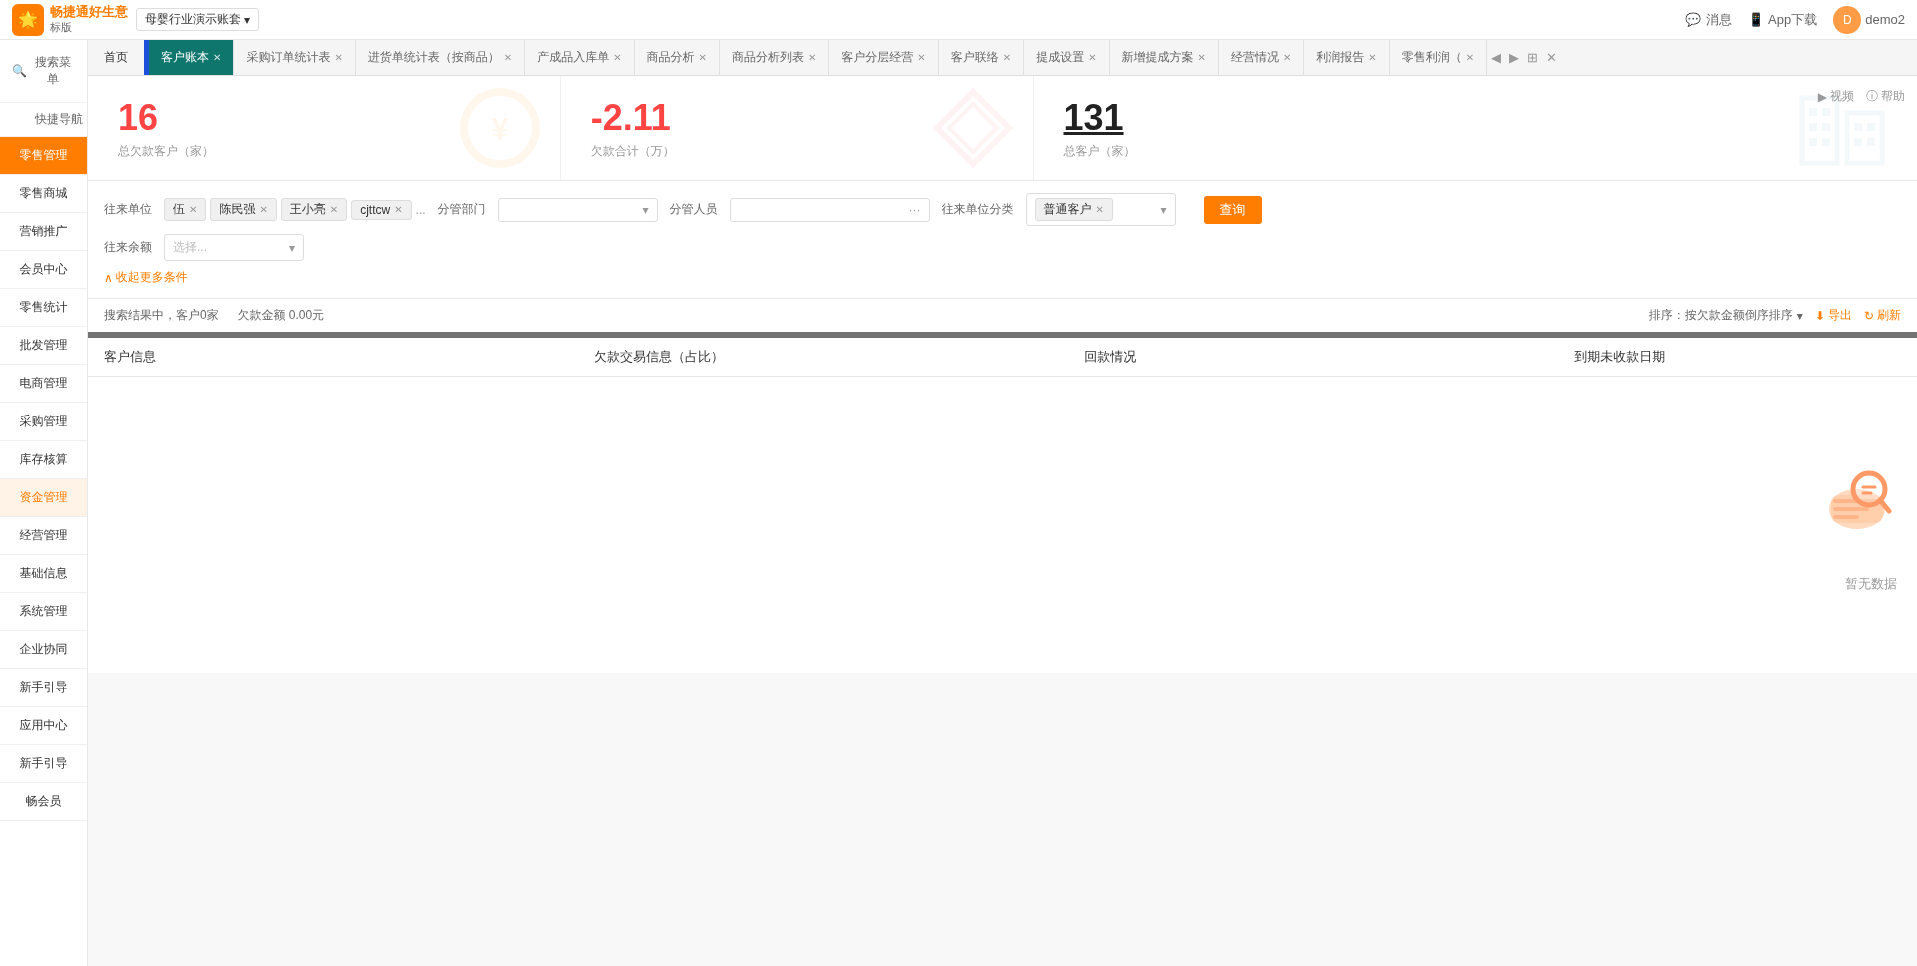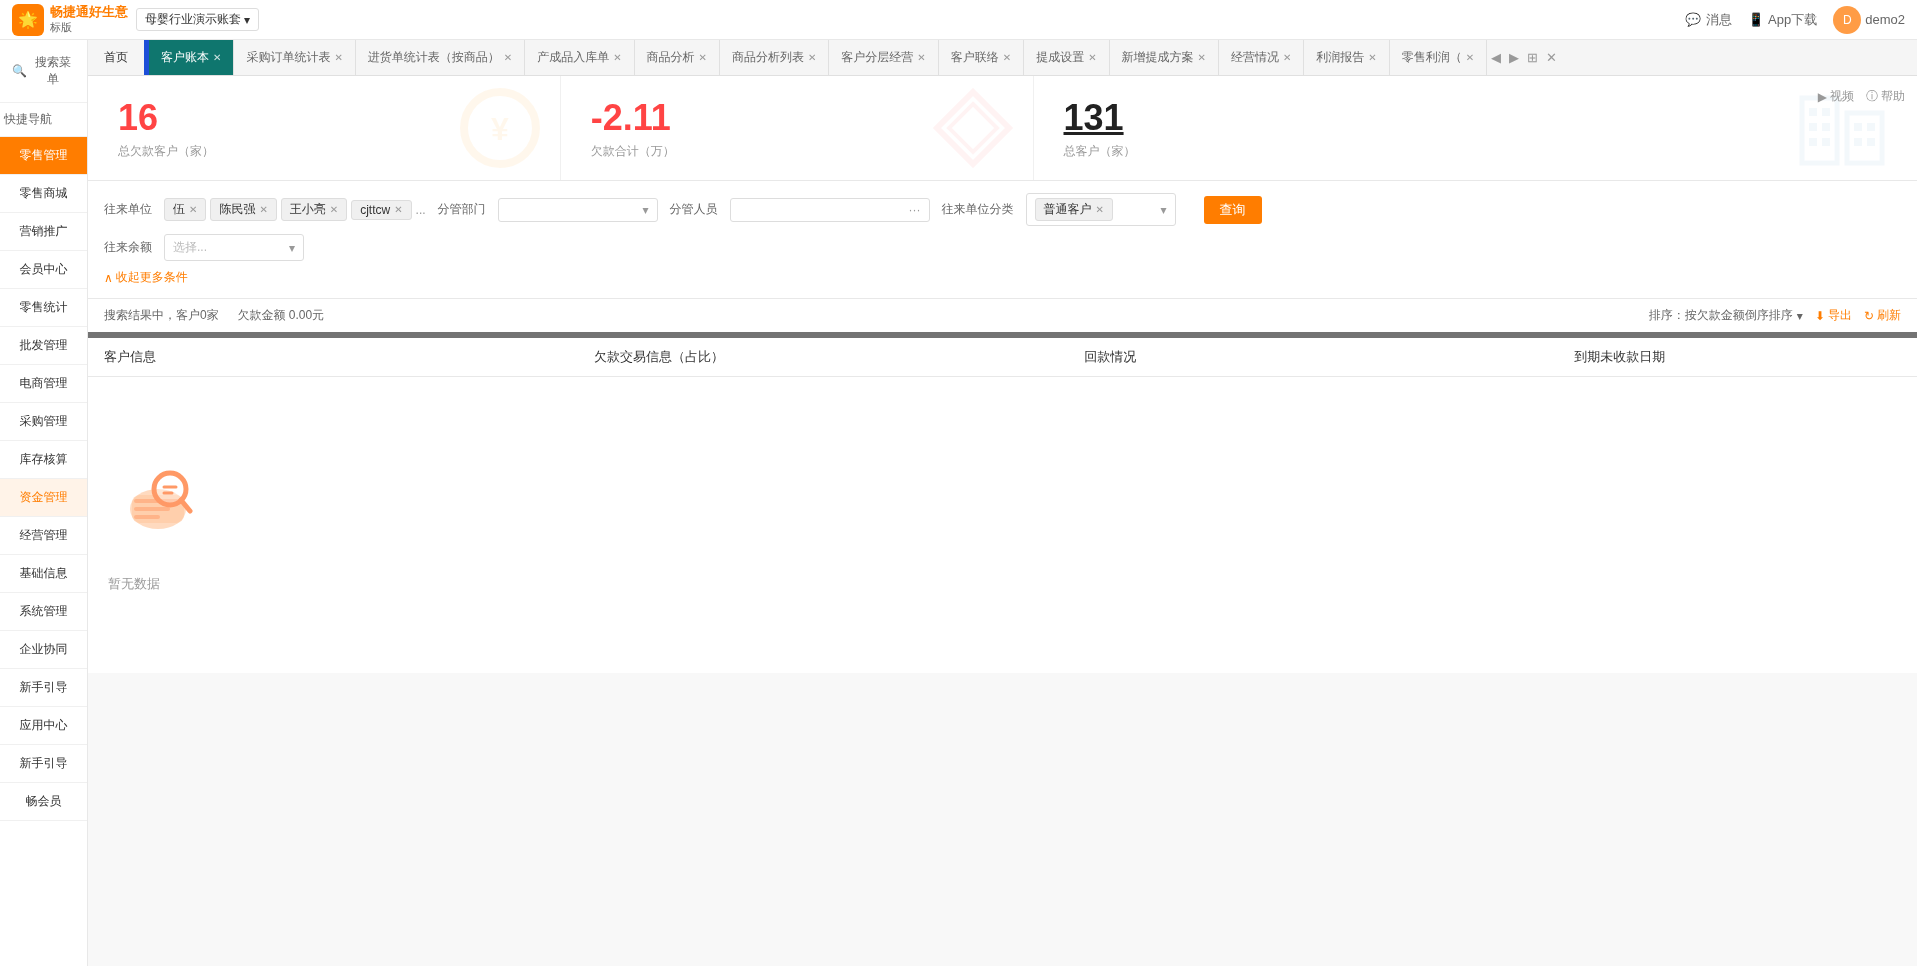--- a/index.html
+++ b/index.html
@@ -17,21 +17,21 @@
     .top-btn { display: flex; align-items: center; gap: 4px; color: #666; font-size: 13px; cursor: pointer; }
     .avatar { width: 28px; height: 28px; border-radius: 50%; background: #ff9c45; display: flex; align-items: center; justify-content: center; color: white; font-size: 12px; }
 
     
     .main-layout { display: flex; flex: 1; overflow: hidden; }
 
     
     .sidebar { width: 88px; background: #fff; border-right: 1px solid #e8e8e8; display: flex; flex-direction: column; overflow-y: auto; flex-shrink: 0; }
     .sidebar-search { padding: 10px 8px; border-bottom: 1px solid #f0f0f0; }
     .sidebar-search-btn { width: 100%; background: none; border: none; color: #666; font-size: 12px; cursor: pointer; display: flex; align-items: center; justify-content: center; gap: 4px; padding: 4px; }
-    .sidebar-nav-btn { padding: 8px 4px; text-align: left; color: #666; font-size: 12px; cursor: pointer; border-bottom: 1px solid #f0f0f0; }
+    .sidebar-nav-btn { padding: 8px 4px; text-align: right; color: #666; font-size: 12px; cursor: pointer; border-bottom: 1px solid #f0f0f0; }
     .sidebar-item { padding: 10px 4px; text-align: center; color: #333; font-size: 12px; cursor: pointer; border-bottom: 1px solid #f0f0f0; }
     .sidebar-item.active { background: #ff7d00; color: white; }
     .sidebar-item.active-light { background: #fff3e8; color: #ff7d00; }
 
     
     .content-area { flex: 1; display: flex; flex-direction: column; overflow: hidden; }
 
     
     .tab-bar { background: #f5f5f5; border-bottom: 1px solid #e0e0e0; display: flex; align-items: center; height: 36px; overflow: hidden; flex-shrink: 0; }
     .tab-item { display: flex; align-items: center; padding: 0 12px; height: 36px; font-size: 12px; cursor: pointer; white-space: nowrap; border-right: 1px solid #e0e0e0; color: #666; background: #f5f5f5; gap: 4px; flex-shrink: 0; }
@@ -72,21 +72,21 @@
     .results-actions { display: flex; align-items: center; gap: 12px; font-size: 12px; color: #666; }
     .results-sort { display: flex; align-items: center; gap: 4px; cursor: pointer; }
     .results-btn { display: flex; align-items: center; gap: 3px; cursor: pointer; color: #ff7d00; }
 
     
     .data-table { width: 100%; background: #fff; }
     .table-header { display: grid; grid-template-columns: 3fr 3fr 3fr 2fr; padding: 10px 16px; border-bottom: 1px solid #e8e8e8; background: #fff; }
     .table-col-header { font-size: 13px; color: #333; font-weight: 500; }
 
     
-    .empty-state { display: flex; flex-direction: column; align-items: flex-start; justify-content: center; padding: 80px 20px; }
+    .empty-state { display: flex; flex-direction: column; align-items: flex-end; justify-content: center; padding: 80px 20px; }
     .empty-text { color: #999; font-size: 13px; }
 
     .underline { text-decoration: underline; }
   </style>
 </head>
 <body>
 
 <div class="top-bar">
   <div class="top-bar-left">
     <div class="logo-area">

